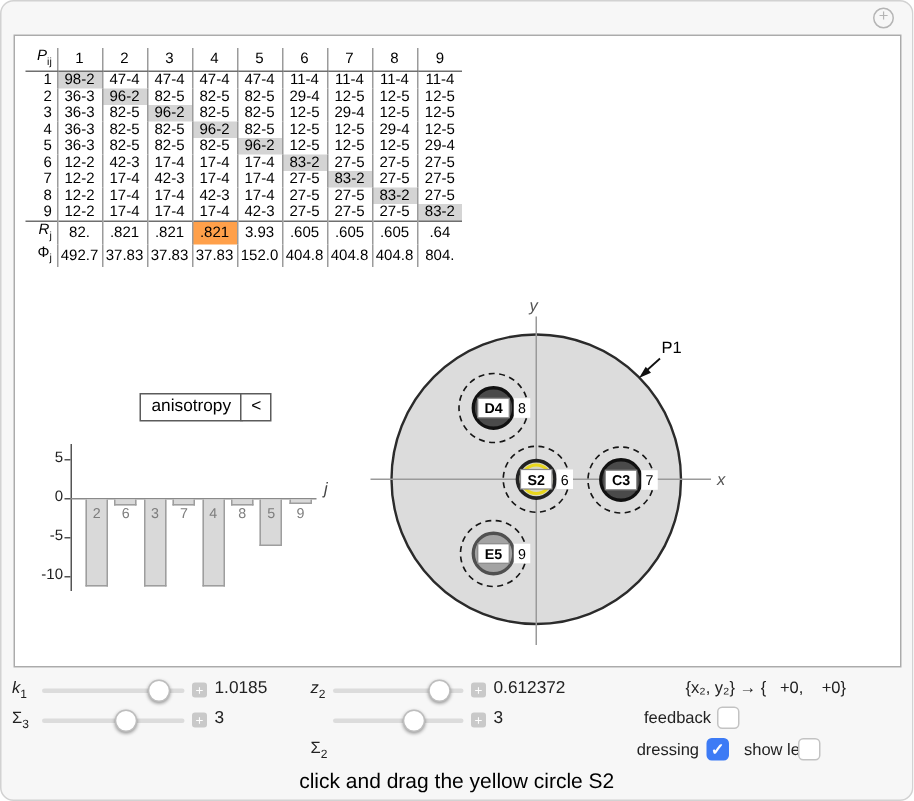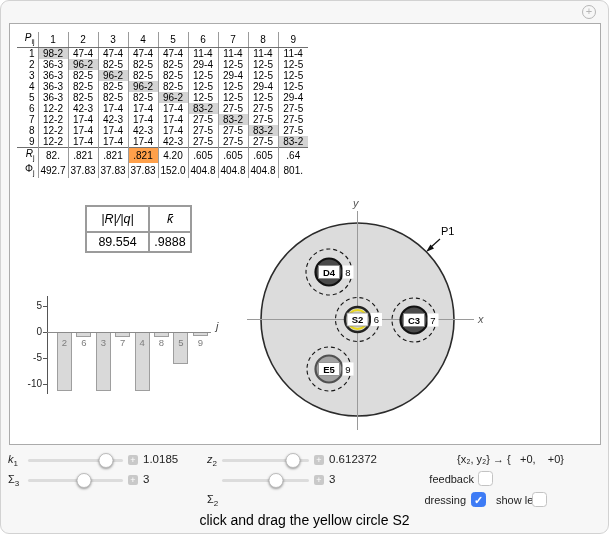--- a/index.html
+++ b/index.html
@@ -232,54 +232,46 @@
           <td>27-5</td>
           <td>27-5</td>
           <td class="diag">83-2</td>
         </tr>
         <tr class="sumrow">
           <th class="lblcol"><i>R</i><sub>j</sub></th>
           <td>82.</td>
           <td>.821</td>
           <td>.821</td>
           <td class="hot">.821</td>
-          <td>4.20</td>
+          <td>3.93</td>
           <td>.605</td>
           <td>.605</td>
           <td>.605</td>
           <td>.64</td>
         </tr>
         <tr>
           <th class="lblcol"><span>Φ</span><sub>j</sub></th>
           <td>492.7</td>
           <td>37.83</td>
           <td>37.83</td>
           <td>37.83</td>
           <td>152.0</td>
           <td>404.8</td>
           <td>404.8</td>
           <td>404.8</td>
-          <td>801.</td>
+          <td>804.</td>
         </tr>
       </tbody>
     </table>
 
-  <table class="stats">
-    <tbody>
-        <tr>
-      <th><i>|R|/|q|</i></th>
-      <th><i>k̄</i></th>
-    </tr>
-    <tr>
-      <td>89.554</td>
-      <td>.9888</td>
-    </tr>
-  </tbody>
-    </table>
-
+
+  <div class="aniso">
+    <button class="abtn">anisotropy</button>
+    <button class="abtn acol">&lt;</button>
+  </div>
 
   <div class="chart">
     <div class="jlabel"><i>j</i></div>
   <div class="vax" style="left: 32px; top: 3px; height: 98px;"></div>
       <div class="hax" style="left: 32px; top: 39px; width: 164px;"></div>
       <div class="tick" style="left: 28px; top: 13px;"></div>
       <div class="ticklbl" style="top: 7px;">5</div>
       <div class="tick" style="left: 28px; top: 39px;"></div>
       <div class="ticklbl" style="top: 33px;">0</div>
       <div class="tick" style="left: 28px; top: 65px;"></div>

